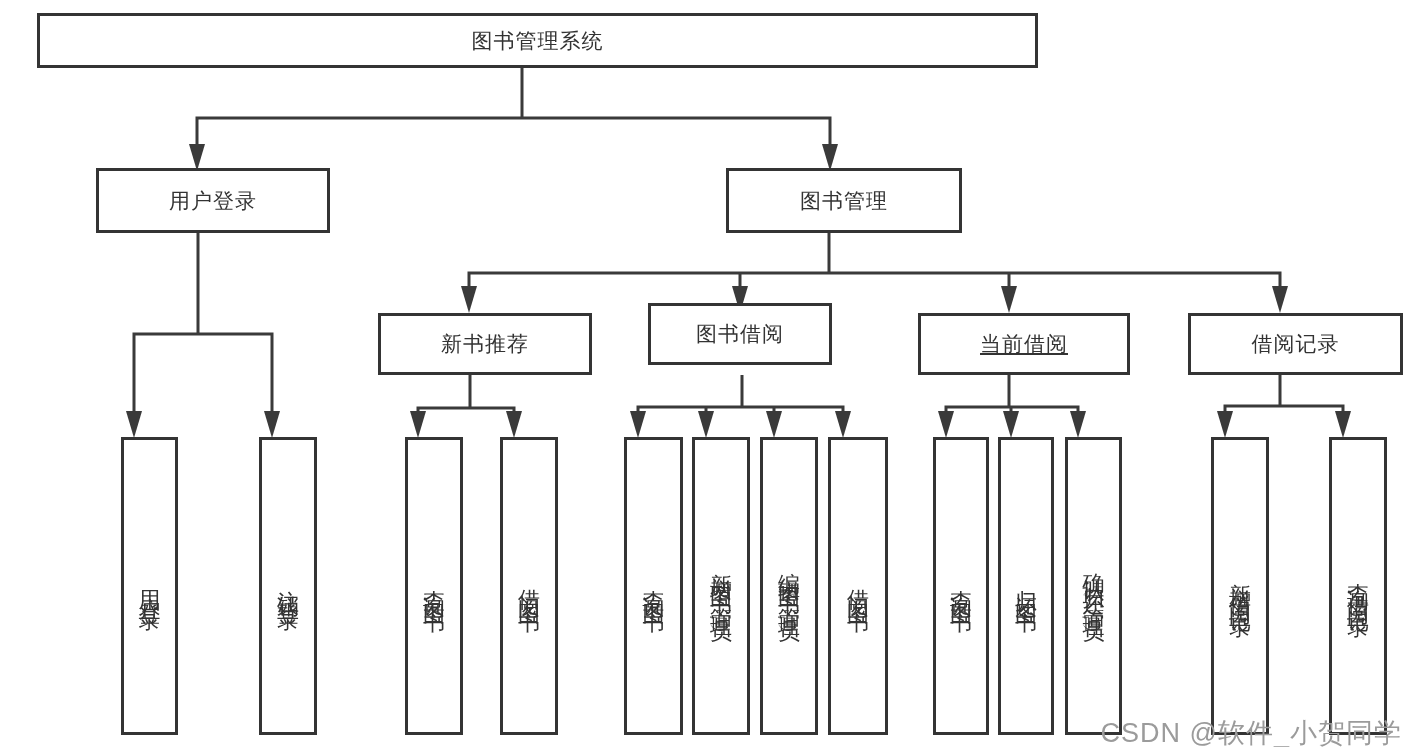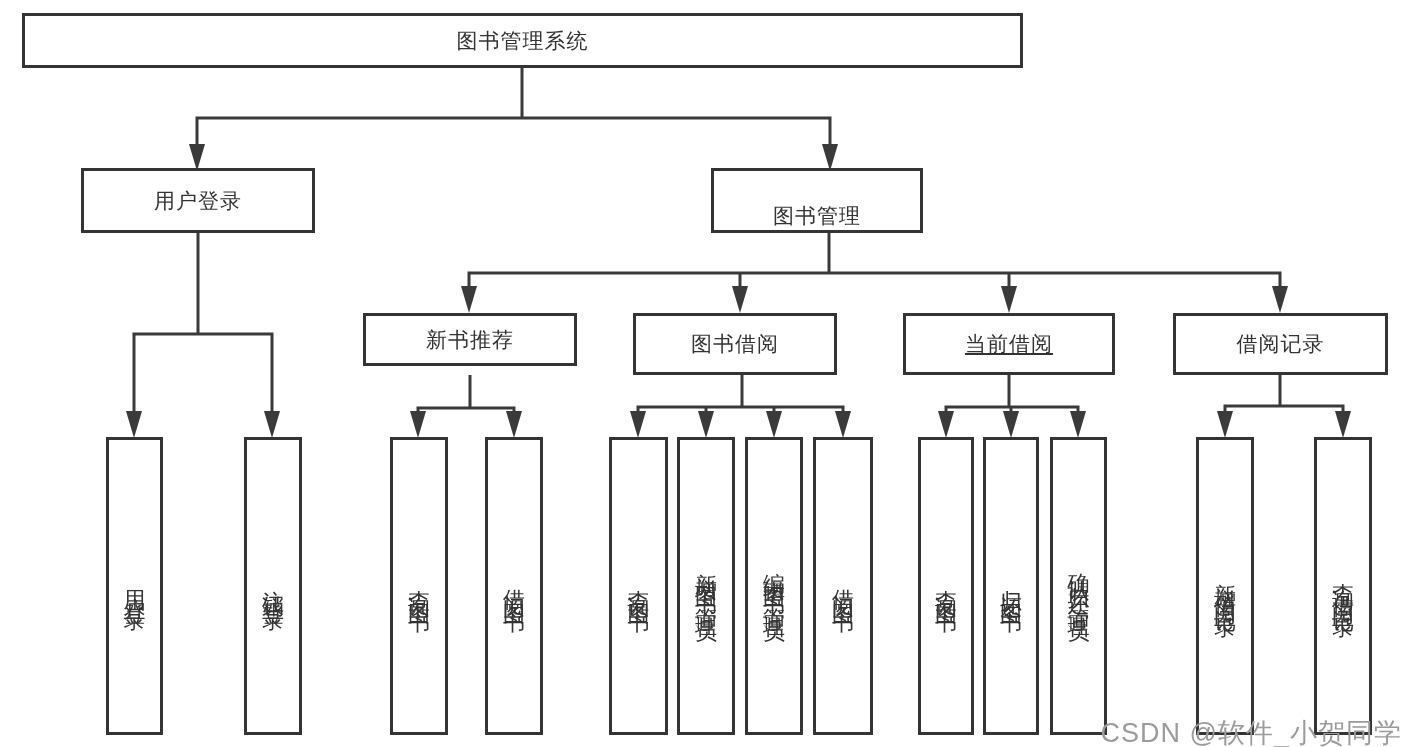--- a/index.html
+++ b/index.html
@@ -21,20 +21,21 @@
   .connector{stroke:var(--line);stroke-width:3;fill:none;}
   .arrowhead{fill:var(--line);stroke:none;}
   .box{
     position:absolute;
     box-sizing:border-box;
     background:#fff;
     border:3px solid var(--border);
     display:flex;align-items:center;justify-content:center;
     color:var(--text);
     z-index:2;
+    margin-left:15px;
   }
   .h-label{font-size:21px;letter-spacing:1px;white-space:nowrap;}
   .v-label{
     display:block;
     writing-mode:vertical-rl;
     font-size:22px;
     letter-spacing:7px;
     line-height:1.1;
     white-space:nowrap;
   }
@@ -89,28 +90,28 @@
     <polygon class="arrowhead" points="1335,411 1351,411 1343,438"></polygon>
   </svg>
 
   <div class="box" style="left:22px;top:13px;width:1001px;height:55px;">
     <span class="h-label">图书管理系统</span>
   </div>
 
   <div class="box" style="left:81px;top:168px;width:234px;height:65px;">
     <span class="h-label">用户登录</span>
   </div>
-  <div class="box" style="left:711px;top:168px;width:212px;height:65px;align-items:flex-end;">
+  <div class="box" style="left:711px;top:168px;width:236px;height:65px;">
     <span class="h-label">图书管理</span>
   </div>
 
-  <div class="box" style="left:363px;top:313px;width:214px;height:53px;">
+  <div class="box" style="left:363px;top:313px;width:214px;height:62px;">
     <span class="h-label">新书推荐</span>
   </div>
-  <div class="box" style="left:633px;top:313px;width:204px;height:62px;">
+  <div class="box" style="left:633px;top:303px;width:184px;height:62px;">
     <span class="h-label">图书借阅</span>
   </div>
   <div class="box" style="left:903px;top:313px;width:212px;height:62px;text-decoration:underline;">
     <span class="h-label">当前借阅</span>
   </div>
   <div class="box" style="left:1173px;top:313px;width:215px;height:62px;">
     <span class="h-label">借阅记录</span>
   </div>
 
   <div class="box" style="left:106px;top:437px;width:57px;height:298px;">

